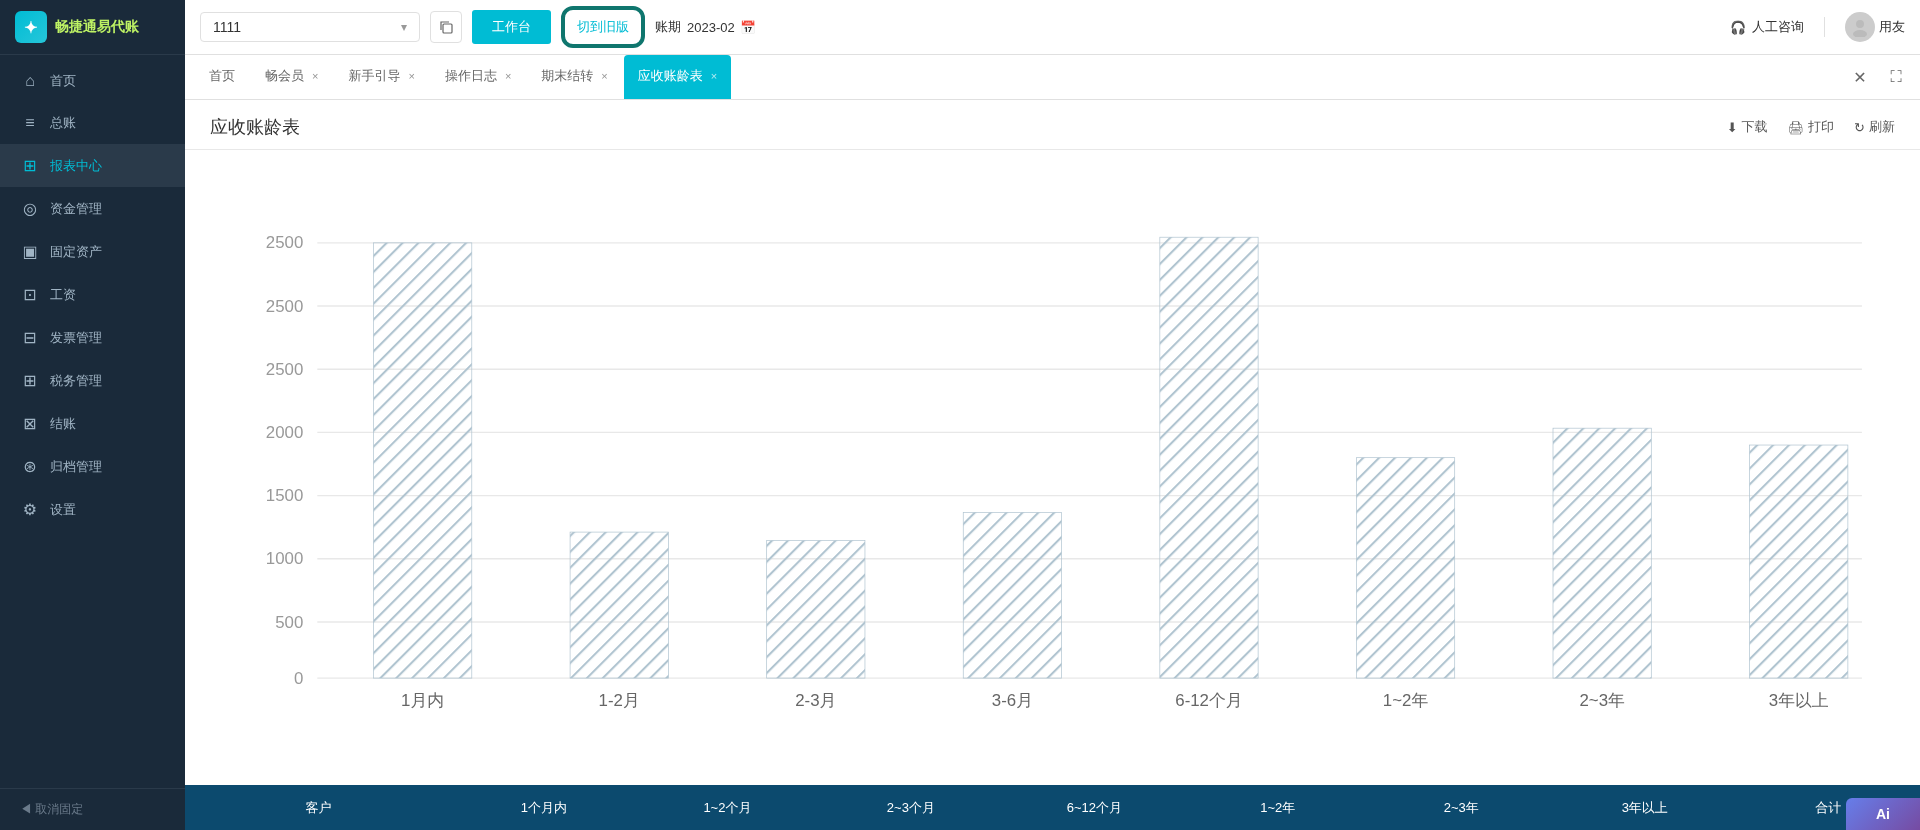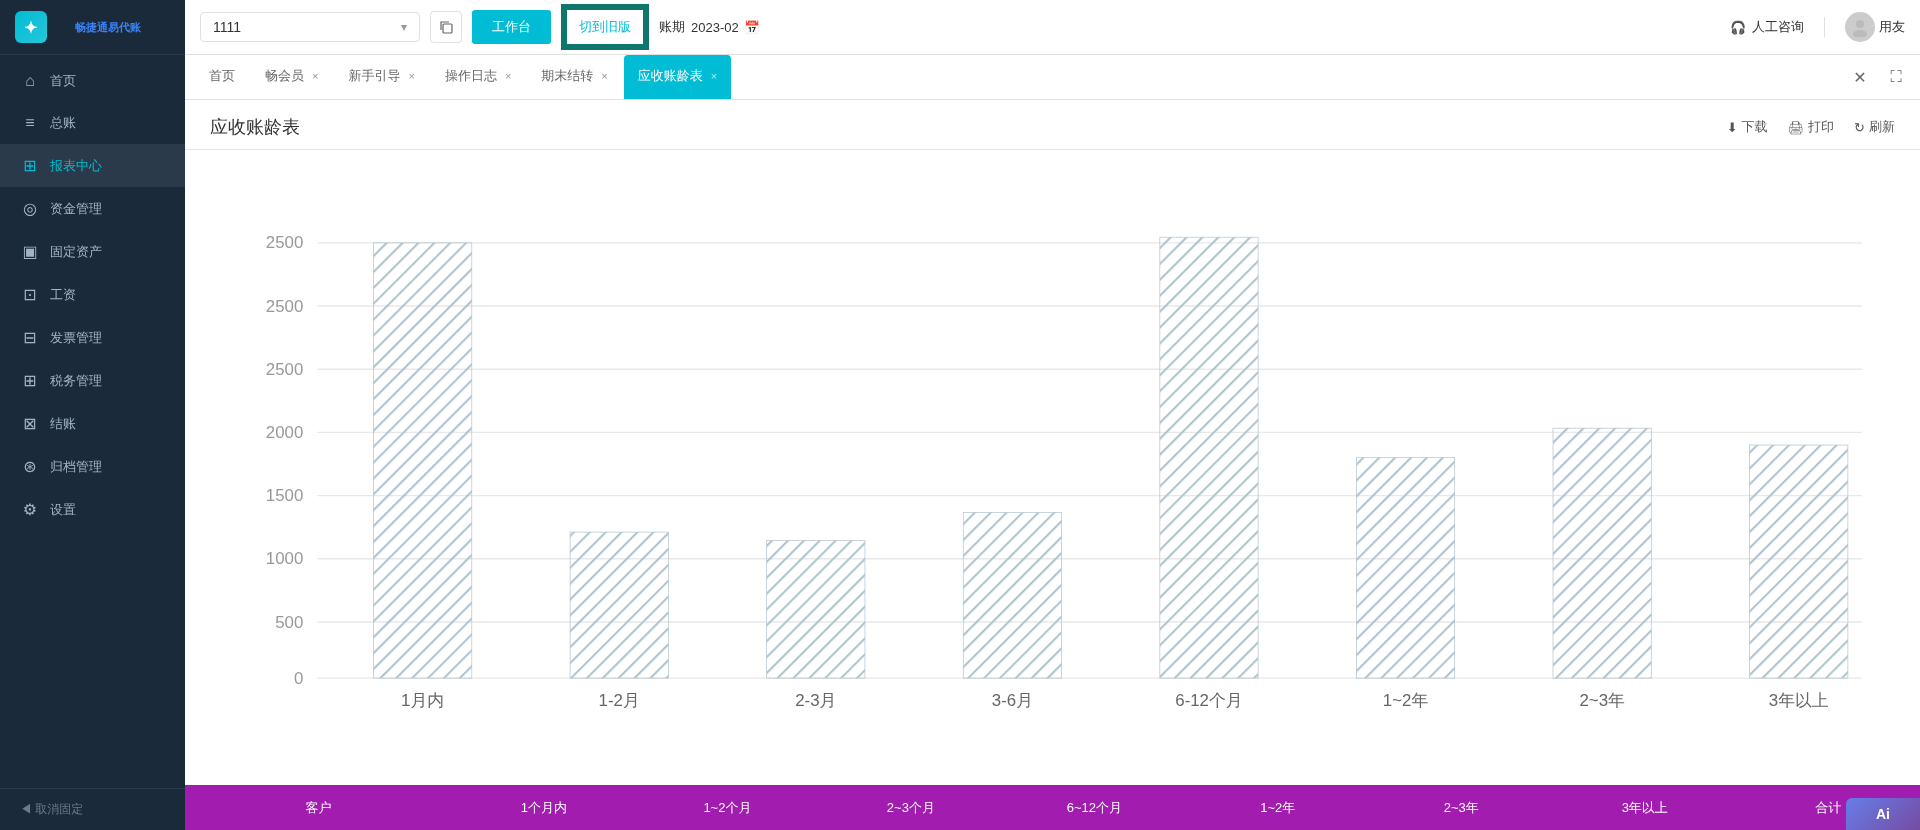--- a/index.html
+++ b/index.html
@@ -29,24 +29,23 @@
       background: linear-gradient(135deg, #00bcd4, #26c6da);
       border-radius: 6px;
       display: flex;
       align-items: center;
       justify-content: center;
       color: white;
       font-size: 16px;
       font-weight: bold;
     }
     .logo-text {
-      color: #3b82f6;
-      font-size: 11px;
+      color: #bef264;
+      font-size: 14px;
       font-weight: bold;
-      margin-left: 20px;
     }
     .sidebar-nav {
       flex: 1;
       overflow-y: auto;
       padding: 5px 0;
     }
     .sidebar-nav::-webkit-scrollbar { width: 4px; }
     .sidebar-nav::-webkit-scrollbar-thumb { background: #2a3a4a; }
     .nav-item {
       display: flex;
@@ -117,24 +116,24 @@
     .btn-workbench {
       background: #00bcd4;
       color: white;
       border: none;
       border-radius: 3px;
       padding: 8px 20px;
       font-size: 13px;
       cursor: pointer;
     }
     .btn-switch {
-      border: 6px solid #0f766e;
+      border: 4px solid #0f766e;
       color: #00bcd4;
       background: white;
-      border-radius: 0;
+      border-radius: 12px;
       padding: 8px 12px;
       font-size: 13px;
       cursor: pointer;
     }
     .period-info {
       display: flex;
       align-items: center;
       gap: 6px;
       color: #333;
       font-size: 13px;
@@ -265,21 +264,21 @@
       padding: 20px 30px 20px 20px;
       flex: 1;
     }
     .chart-svg {
       width: 100%;
       height: 100%;
     }
 
     
     .table-header {
-      background: #a21caf;
+      background: #0c4a6e;
       display: flex;
       align-items: center;
       padding: 0;
       flex-shrink: 0;
       height: 45px;
     }
     .table-col {
       flex: 1;
       text-align: center;
       color: white;

